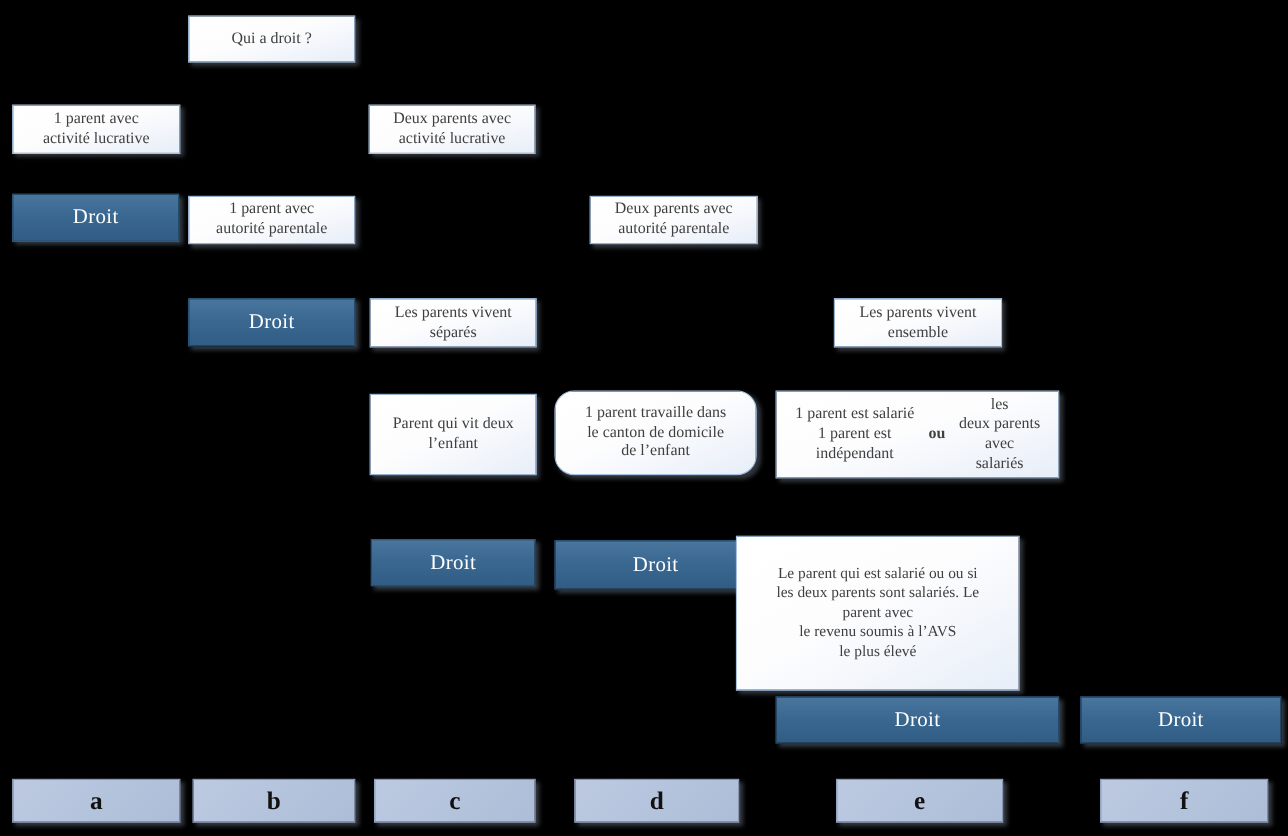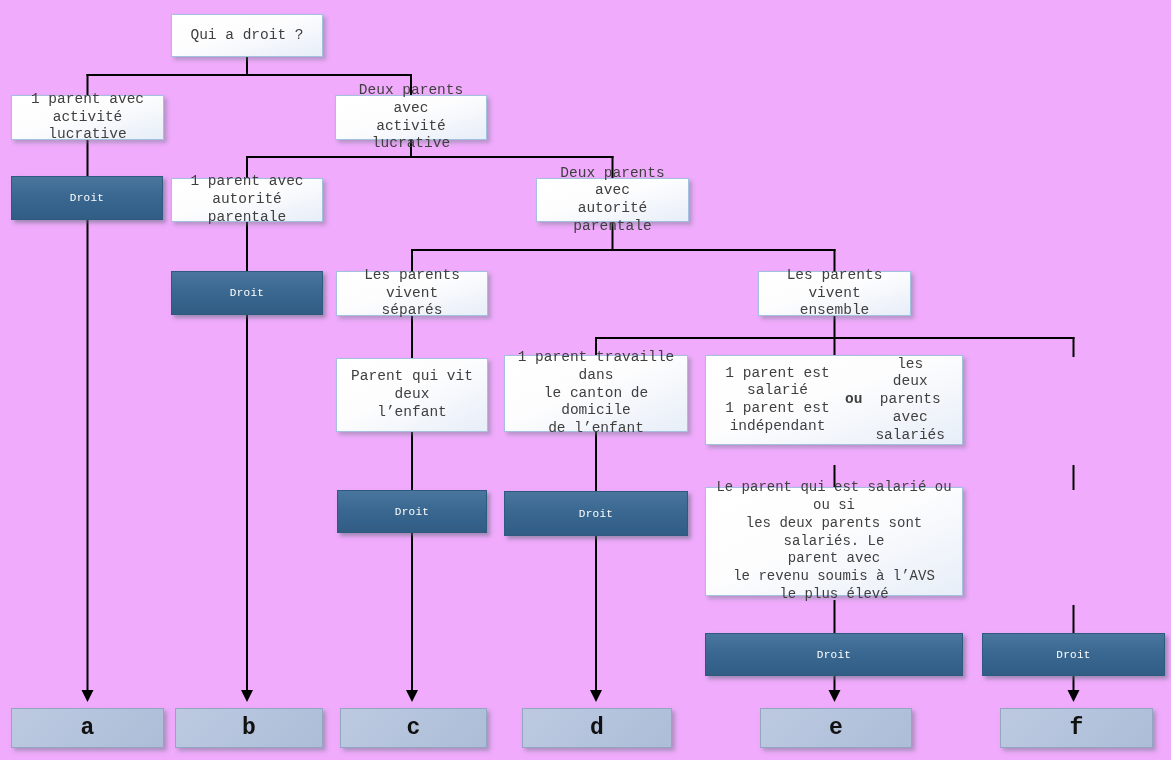--- a/index.html
+++ b/index.html
@@ -1,21 +1,21 @@
 <!DOCTYPE html>
 <html><head>
 <meta charset="utf-8">
 <style>
   html, body { margin: 0; padding: 0; background: #ffffff; }
   #canvas {
     position: relative;
     width: 1171px;
     height: 760px;
-    background: #f0abfc;
-    font-family: Liberation Mono, monospace;
+    background: #000000;
+    font-family: Liberation Serif, serif;
     overflow: hidden;
   }
   #wires {
     position: absolute;
     left: 0; top: 0;
     width: 1171px; height: 760px;
     z-index: 1;
   }
   .node, .droit, .out {
     position: absolute;
@@ -35,21 +35,21 @@
     font-size: 14.5px;
     line-height: 1.22;
     padding: 2px 4px;
   }
   .node.dense { font-size: 14px; line-height: 1.28; }
   .droit {
     background: linear-gradient(to bottom, #4a769e 0%, #3a6890 45%, #315d85 100%);
     border: 1px solid #2e5a80;
     box-shadow: 3px 3px 4px rgba(95,105,120,0.55);
     color: #ffffff;
-    font-size: 11px;
+    font-size: 19px;
     letter-spacing: 0.3px;
   }
   .out {
     background: linear-gradient(135deg, #bcc9e1 0%, #b4c3dc 55%, #aebdd7 100%);
     border: 1px solid #94a5c1;
     box-shadow: 3px 3px 4px rgba(110,120,135,0.5);
     color: #111111;
     font-size: 23px;
     font-weight: bold;
   }
@@ -123,31 +123,31 @@
 autorité parentale</div>
 
   <div class="droit" style="left:171px; top:271px; width:152px; height:44px;">Droit</div>
   <div class="node" style="left:336px; top:271px; width:152px; height:45px;">Les parents vivent
 séparés</div>
   <div class="node" style="left:758px; top:271px; width:153px; height:45px;">Les parents vivent
 ensemble</div>
 
   <div class="node" style="left:336px; top:358px; width:152px; height:74px;">Parent qui vit deux
 l’enfant</div>
-  <div class="node" style="left:504px; top:355px; width:184px; height:77px;">1 parent travaille dans
+  <div class="node" style="left:504px; top:355px; width:184px; height:77px;border-radius:18px;">1 parent travaille dans
 le canton de domicile
 de l’enfant</div>
-  <div class="node" style="left:705px; top:355px; width:258px; height:90px;"><span>1 parent est salarié
+  <div class="node" style="left:705px; top:355px; width:258px; height:80px;"><span>1 parent est salarié
 1 parent est indépendant </span><b>ou</b><span> les
 deux parents avec
 salariés</span></div>
 
   <div class="droit" style="left:337px; top:490px; width:150px; height:43px;">Droit</div>
   <div class="droit" style="left:504px; top:491px; width:184px; height:45px;">Droit</div>
-  <div class="node dense" style="left:705px; top:487px; width:258px; height:109px;">Le parent qui est salarié ou ou si
+  <div class="node dense" style="left:669px; top:487px; width:258px; height:141px;">Le parent qui est salarié ou ou si
 les deux parents sont salariés. Le
 parent avec
 le revenu soumis à l’AVS
 le plus élevé</div>
 
   <div class="droit" style="left:705px; top:633px; width:258px; height:43px;">Droit</div>
   <div class="droit" style="left:982px; top:633px; width:183px; height:43px;">Droit</div>
 
   <div class="out" style="left:11px; top:708px; width:153px; height:40px;">a</div>
   <div class="out" style="left:175px; top:708px; width:148px; height:40px;">b</div>

